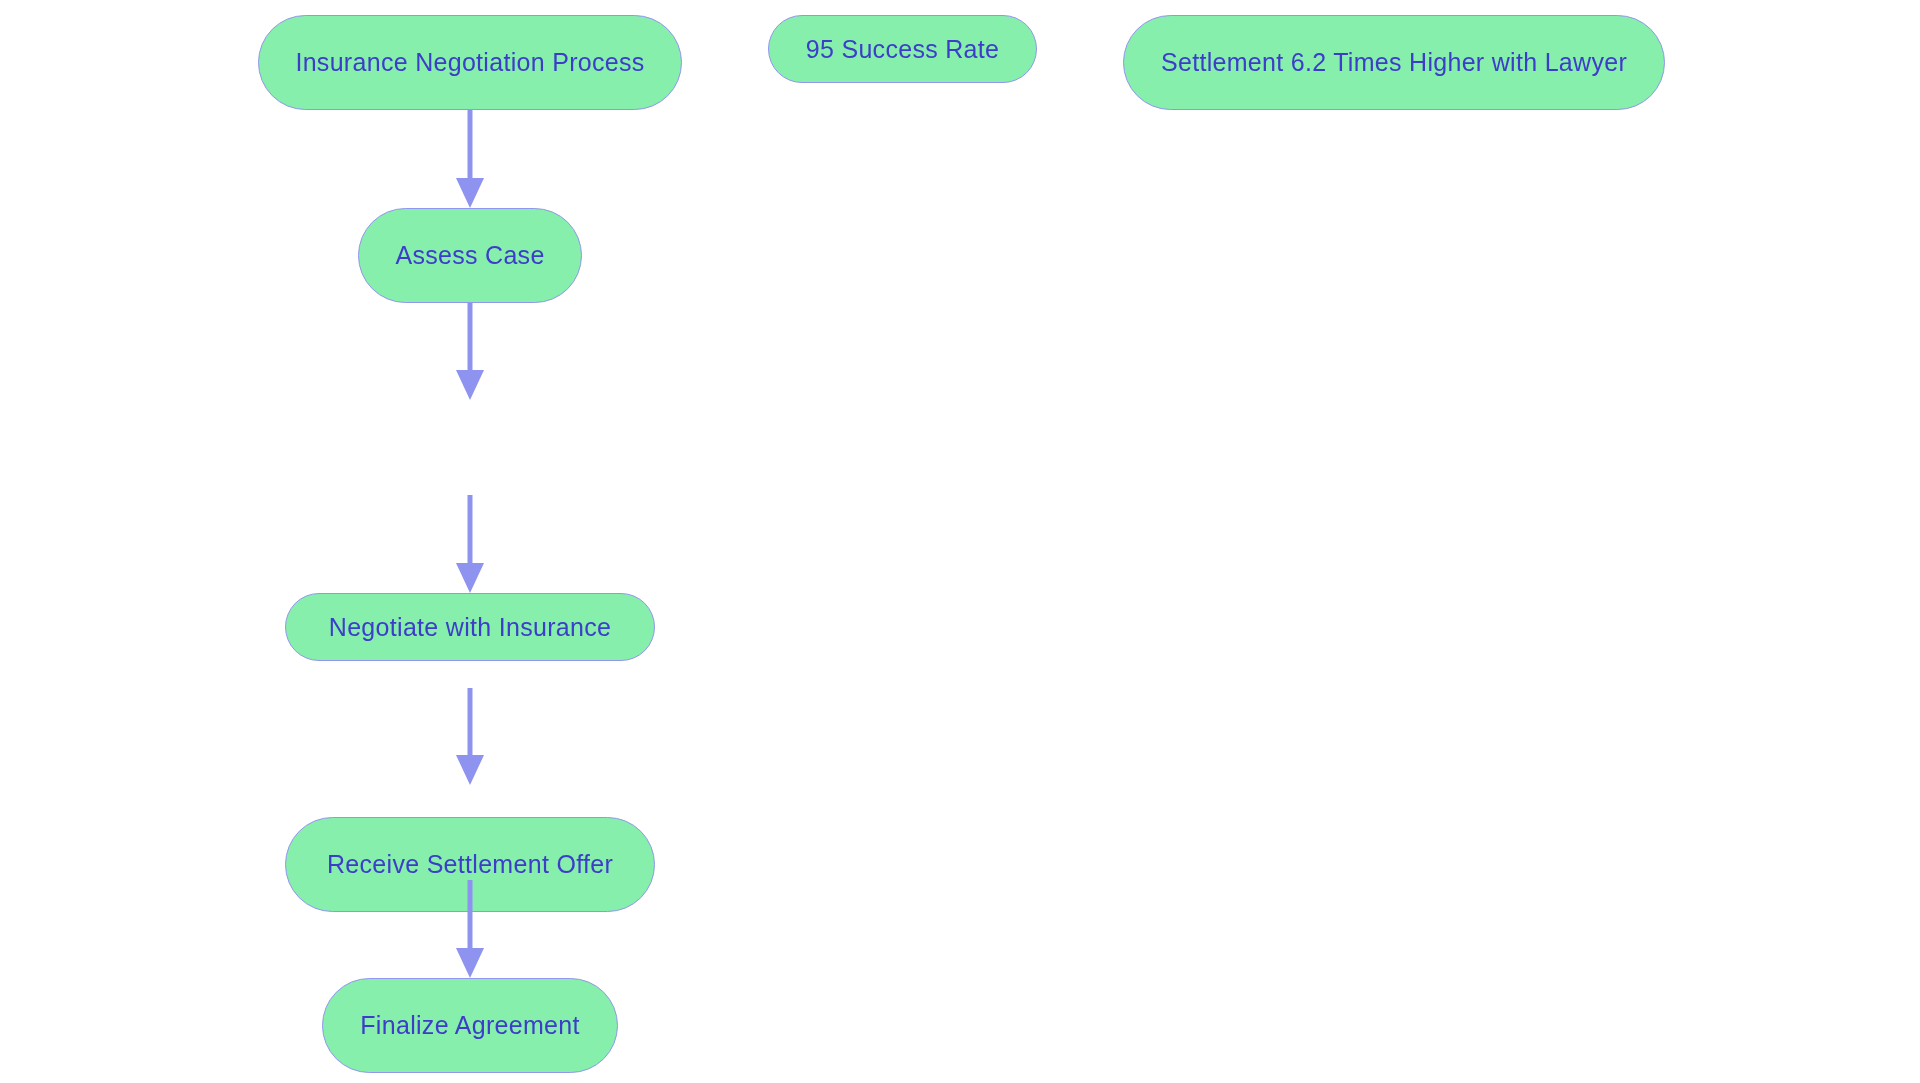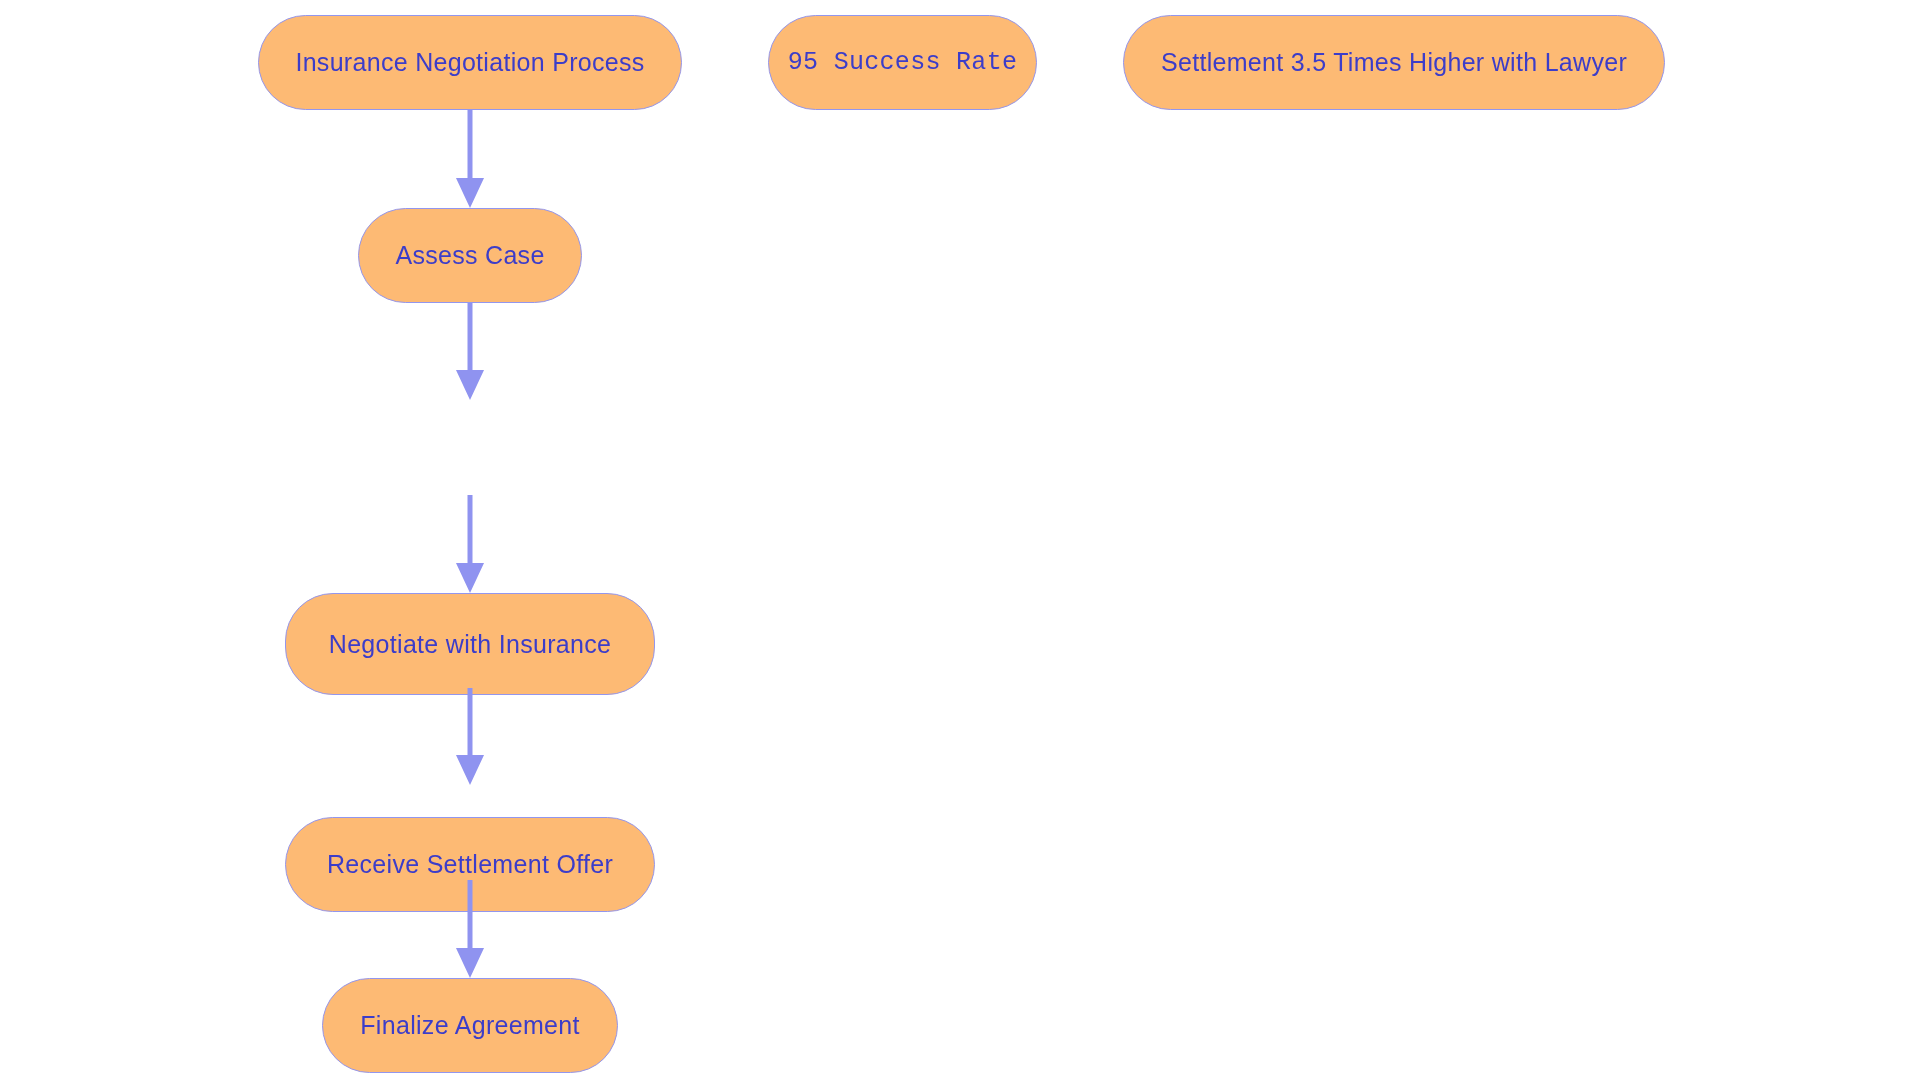--- a/index.html
+++ b/index.html
@@ -14,21 +14,21 @@
     background: #ffffff;
     font-family: "Liberation Sans", sans-serif;
     overflow: hidden;
   }
   .node {
     position: absolute;
     box-sizing: border-box;
     display: flex;
     align-items: center;
     justify-content: center;
-    background: #fdba74;
+    background: #86efac;
     border: 1.5px solid #9396ee;
     border-radius: 48px;
     color: #3c3dc9;
     font-size: 25px;
     letter-spacing: 0.3px;
     text-align: center;
     white-space: nowrap;
   }
   .edge {
     position: absolute;
@@ -49,44 +49,44 @@
     transform: translateX(-50%);
     bottom: 0;
     width: 0;
     height: 0;
     border-left: 14px solid transparent;
     border-right: 14px solid transparent;
     border-top: 30px solid #8f93f0;
   }
   
   #n-title     { left: 258px;  top: 15px;  width: 424px; height: 95px; }
-  #n-success   { left: 768px;  top: 15px;  width: 269px; height: 95px; font-family: Liberation Mono, monospace; }
+  #n-success   { left: 768px;  top: 15px;  width: 269px; height: 68px; }
   #n-settle    { left: 1123px; top: 15px;  width: 542px; height: 95px; }
   #n-assess    { left: 358px;  top: 208px; width: 224px; height: 95px; }
   #n-consult   { left: 315px;  top: 400px; width: 310px; height: 95px; }
-  #n-negotiate { left: 285px;  top: 593px; width: 370px; height: 102px; }
+  #n-negotiate { left: 285px;  top: 593px; width: 370px; height: 68px; }
   #n-receive   { left: 285px;  top: 785px; width: 370px; height: 95px; margin-top: 32px; }
   #n-finalize  { left: 322px;  top: 978px; width: 296px; height: 95px; }
   
   #e1 { left: 456px; top: 110px; height: 98px; }
   #e2 { left: 456px; top: 303px; height: 97px; }
   #e3 { left: 456px; top: 495px; height: 98px; }
   #e4 { left: 456px; top: 688px; height: 97px; }
   #e5 { left: 456px; top: 880px; height: 98px; }
 </style>
 </head>
 <body>
 
 <div id="canvas">
 
   <div class="node" id="n-title">Insurance Negotiation Process</div>
 
   <div class="node" id="n-success">95 Success Rate</div>
 
-  <div class="node" id="n-settle">Settlement 3.5 Times Higher with Lawyer</div>
+  <div class="node" id="n-settle">Settlement 6.2 Times Higher with Lawyer</div>
 
   <div class="edge" id="e1">
     <div class="line"></div>
     <div class="head"></div>
   </div>
 
   <div class="node" id="n-assess">Assess Case</div>
 
   <div class="edge" id="e2">
     <div class="line"></div>

